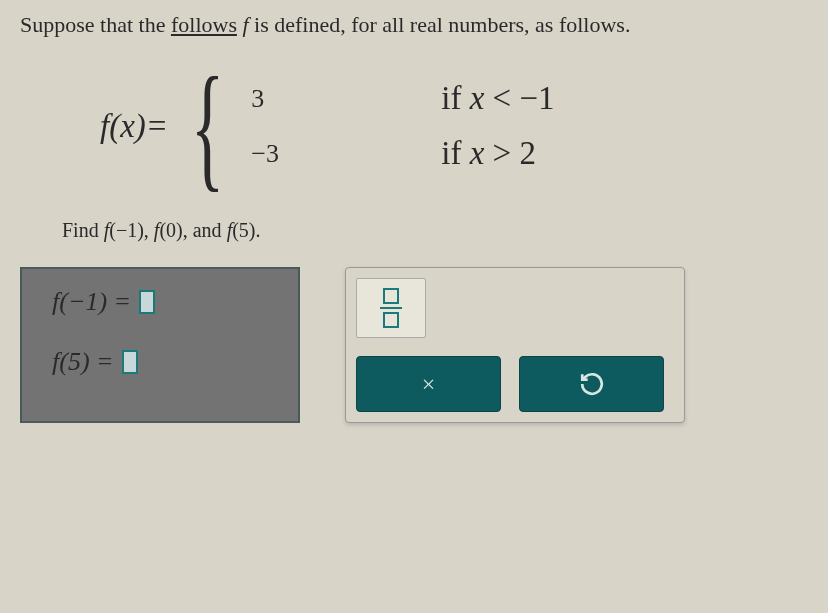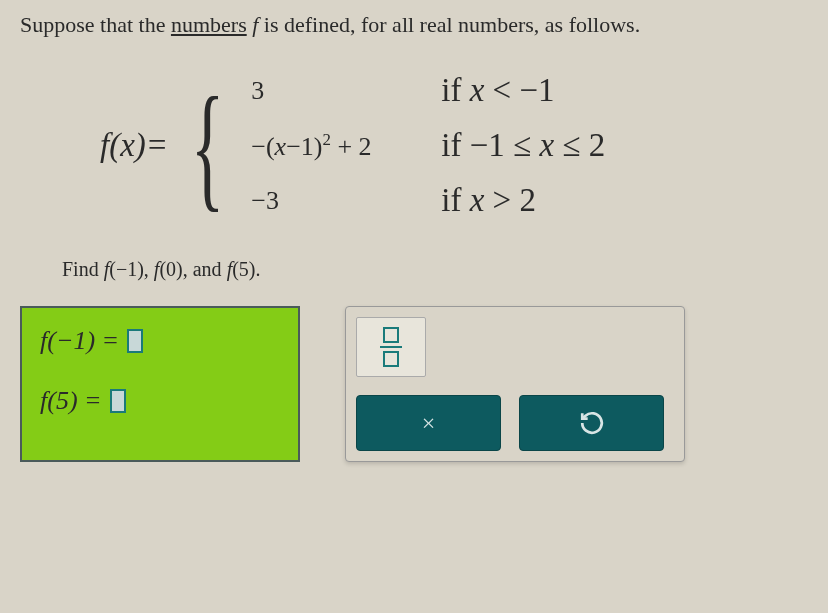--- a/index.html
+++ b/index.html
@@ -65,23 +65,23 @@
       margin-top: 10px;
       margin-bottom: 25px;
       margin-left: 42px;
     }
     .bottom-section {
       display: flex;
       gap: 45px;
     }
     .answer-box {
       border: 2px solid #4a5a5a;
-      background: #84cc16;
+      background: #737373;
       width: 280px;
-      padding: 18px 18px;
+      padding: 18px 30px;
     }
     .answer-row {
       font-size: 26px;
       font-style: italic;
       margin-bottom: 30px;
       display: flex;
       align-items: center;
     }
     .answer-row:last-child {
       margin-bottom: 5px;
@@ -150,34 +150,30 @@
     }
     .sup {
       font-size: 0.65em;
       vertical-align: super;
     }
   </style>
 </head>
 <body>
 
 <div class="problem-text">
-  <span>Suppose that the </span><span class="link-text">numbers</span><span> <span style="font-style:italic">f</span> is defined, for all real numbers, as follows.</span>
+  <span>Suppose that the </span><span class="link-text">follows</span><span> <span style="font-style:italic">f</span> is defined, for all real numbers, as follows.</span>
 </div>
 
 <div class="definition">
   <span class="fx-label">f(x)=</span>
   <span class="brace">{</span>
   <div class="cases">
     <div class="case-row">
       <div class="case-expr">3</div>
       <div class="case-cond">if <span style="font-style:italic">x</span> &lt; −1</div>
-    </div>
-    <div class="case-row">
-      <div class="case-expr">−(<span style="font-style:italic">x</span>−1)<span class="sup">2</span> + 2</div>
-      <div class="case-cond">if −1 ≤ <span style="font-style:italic">x</span> ≤ 2</div>
     </div>
     <div class="case-row">
       <div class="case-expr">−3</div>
       <div class="case-cond">if <span style="font-style:italic">x</span> &gt; 2</div>
     </div>
   </div>
 </div>
 
 <div class="find-text">
   <span>Find </span><span style="font-style:italic">f</span>(−1), <span style="font-style:italic">f</span>(0), and <span style="font-style:italic">f</span>(5).

